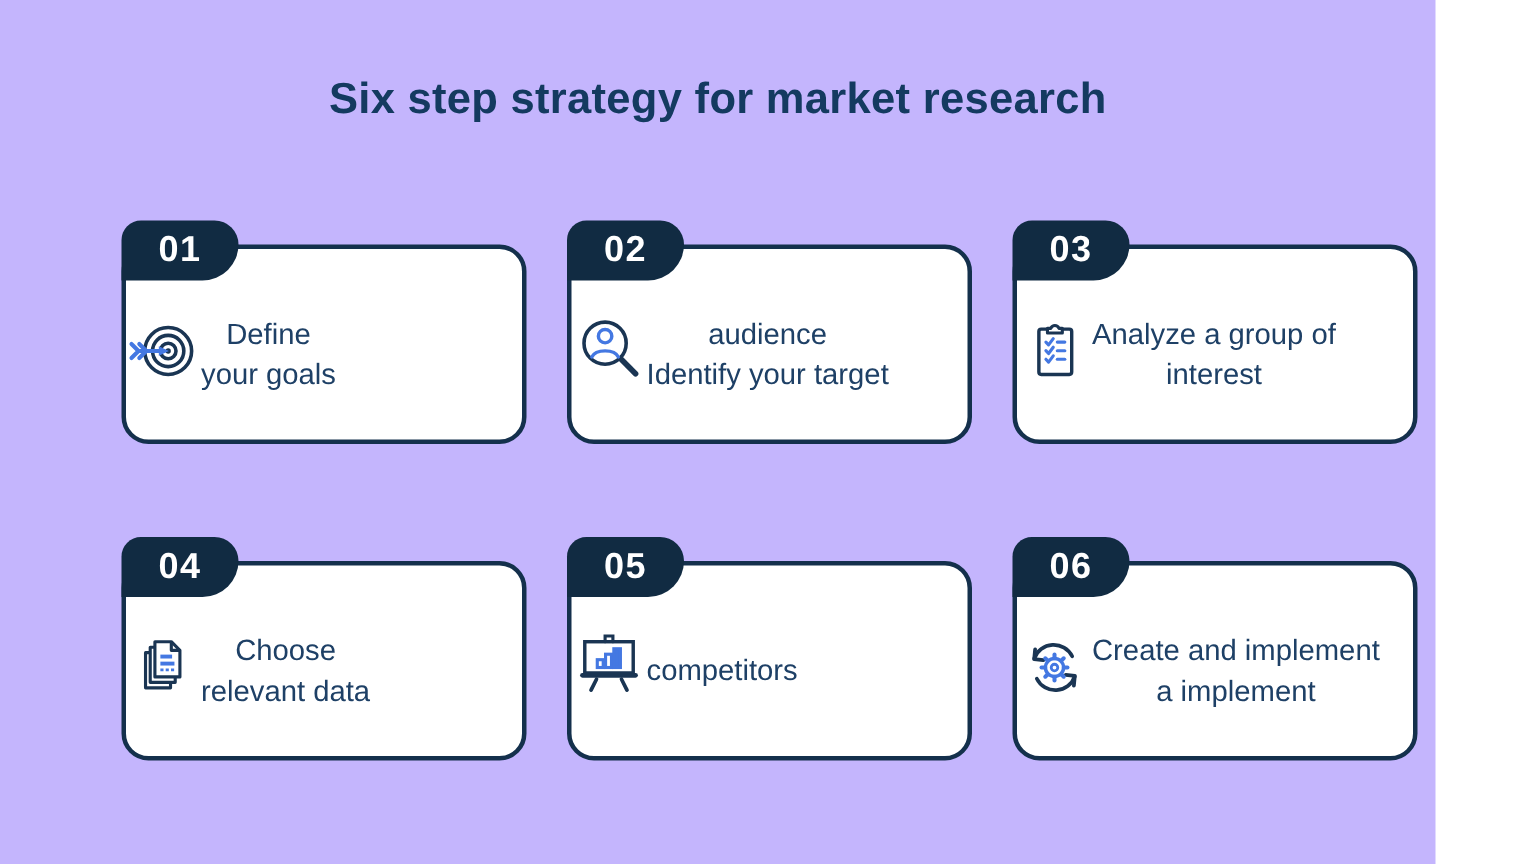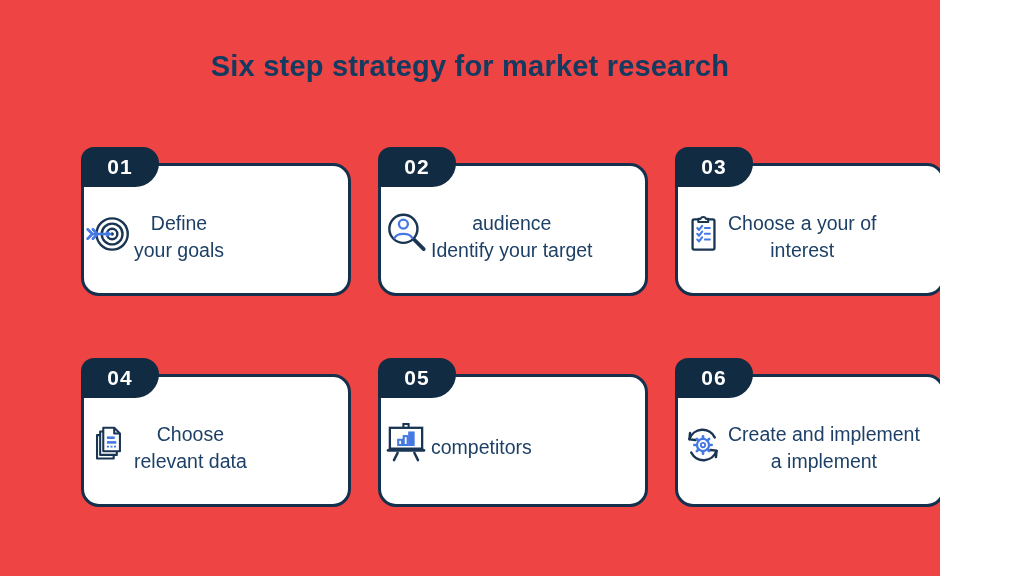--- a/index.html
+++ b/index.html
@@ -6,22 +6,23 @@
     margin: 0;
     padding: 0;
     width: 1024px;
     height: 576px;
     font-family: "Liberation Sans", "DejaVu Sans", sans-serif;
   }
   .canvas {
     position: relative;
     width: 940px;
     height: 576px;
-    background: #ef4444;
+    background: #c4b5fd;
     overflow: hidden;
+    padding-left: 17px;
   }
   .page-title {
     position: absolute;
     top: 50px;
     left: 0;
     width: 100%;
     margin: 0;
     text-align: center;
     font-size: 29px;
     font-weight: bold;
@@ -44,21 +45,21 @@
   }
   .step-tab {
     position: absolute;
     left: 0;
     top: 0;
     width: 78px;
     height: 40px;
     background: #112b42;
     border-radius: 13px 16px 24px 0;
     color: #ffffff;
-    font-size: 21px;
+    font-size: 24px;
     font-weight: bold;
     letter-spacing: 1px;
     display: flex;
     align-items: center;
     justify-content: center;
     z-index: 2;
   }
   .card-body {
     position: absolute;
     left: 0;
@@ -161,21 +162,21 @@
               <polyline points="18.5,18.3 20.2,20.1 23.2,16.1"></polyline>
               <line x1="25.8" y1="18.3" x2="30.6" y2="18.3"></line>
               <polyline points="18.5,23.8 20.2,25.6 23.2,21.6"></polyline>
               <line x1="25.8" y1="23.8" x2="30.6" y2="23.8"></line>
               <polyline points="18.5,29.3 20.2,31.1 23.2,27.1"></polyline>
               <line x1="25.8" y1="29.3" x2="30.6" y2="29.3"></line>
             </g>
           </svg>
         </span>
         <div class="step-label">
-          <span>Choose a your of</span>
+          <span>Analyze a group of</span>
           <span>interest</span>
         </div>
       </div>
     </div>
 
     <div class="step-card">
       <div class="step-tab">
         <span>04</span>
       </div>
       <div class="card-body">

